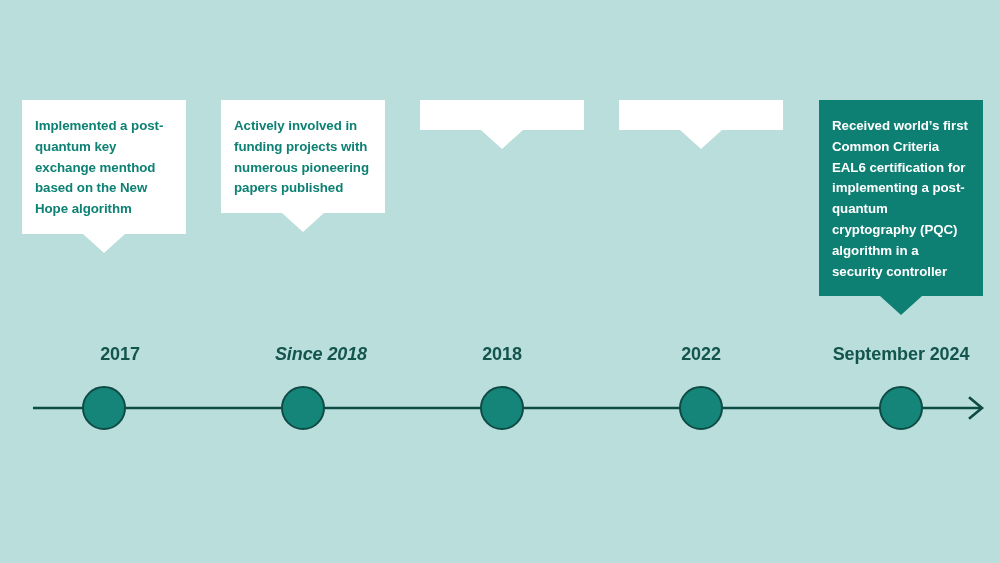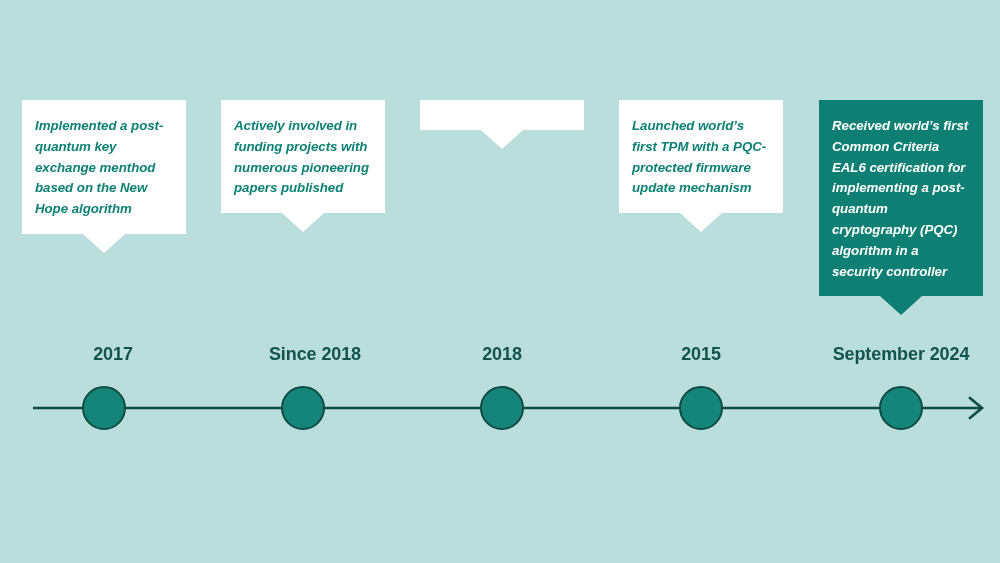--- a/index.html
+++ b/index.html
@@ -34,21 +34,20 @@
     padding: 16px 13px 14px 13px;
     position: relative;
   }
   .card-text {
     font-size: 13.3px;
     line-height: 20.8px;
     font-weight: bold;
     color: #0d8173;
     letter-spacing: -0.05px;
     white-space: pre-line;
-    font-style: italic;
   }
   .card-tail {
     position: absolute;
     left: 50%;
     transform: translateX(-50%);
     top: 100%;
     width: 0;
     height: 0;
     border-left: 21px solid transparent;
     border-right: 21px solid transparent;
@@ -105,37 +104,36 @@
           <div class="card-tail"></div>
         </div>
       </div>
       <div class="card" style="left: 420px; top: 100px; padding: 0px;">
         <div class="card-body">
           <div class="card-tail"></div>
         </div>
       </div>
       <div class="card" style="left: 619px; top: 100px; padding: 0px;">
         <div class="card-body">
-          <div class="card-text">Launched world’s first TPM with a PQC-protected firmware update mechanism</div>
           <div class="card-tail"></div>
         </div>
       </div>
       <div class="card" style="left: 819px; top: 100px; padding: 0px;">
         <div class="card-body highlight">
           <div class="card-text">Received world’s first Common Criteria EAL6 certification for implementing a post-quantum cryptography (PQC) algorithm in a security controller</div>
           <div class="card-tail"></div>
         </div>
       </div>
     </div>
 
   <div id="years-layer">
-      <div class="year-label" style="left: 13px;">2017</div>
-      <div class="year-label" style="left: 215px;">Since 2018</div>
+      <div class="year-label" style="left: 20px;">2017</div>
+      <div class="year-label" style="left: 221px; font-style: italic;">Since 2018</div>
       <div class="year-label" style="left: 402px;">2018</div>
-      <div class="year-label" style="left: 601px;">2015</div>
+      <div class="year-label" style="left: 601px;">2022</div>
       <div class="year-label" style="left: 801px;">September 2024</div>
     </div>
 
   <svg id="axis-svg" viewBox="0 0 1000 563">
       <line x1="33" y1="408" x2="982" y2="408" stroke="#0f4b45" stroke-width="2.6"></line>
       <polyline points="970,398 982,408 970,418" fill="none" stroke="#0f4b45" stroke-width="2.6" stroke-linecap="square" stroke-linejoin="miter"></polyline>
       <circle cx="104" cy="408" r="21" fill="#15857a" stroke="#0f4b45" stroke-width="2"></circle>
       <circle cx="303" cy="408" r="21" fill="#15857a" stroke="#0f4b45" stroke-width="2"></circle>
       <circle cx="502" cy="408" r="21" fill="#15857a" stroke="#0f4b45" stroke-width="2"></circle>
       <circle cx="701" cy="408" r="21" fill="#15857a" stroke="#0f4b45" stroke-width="2"></circle>

